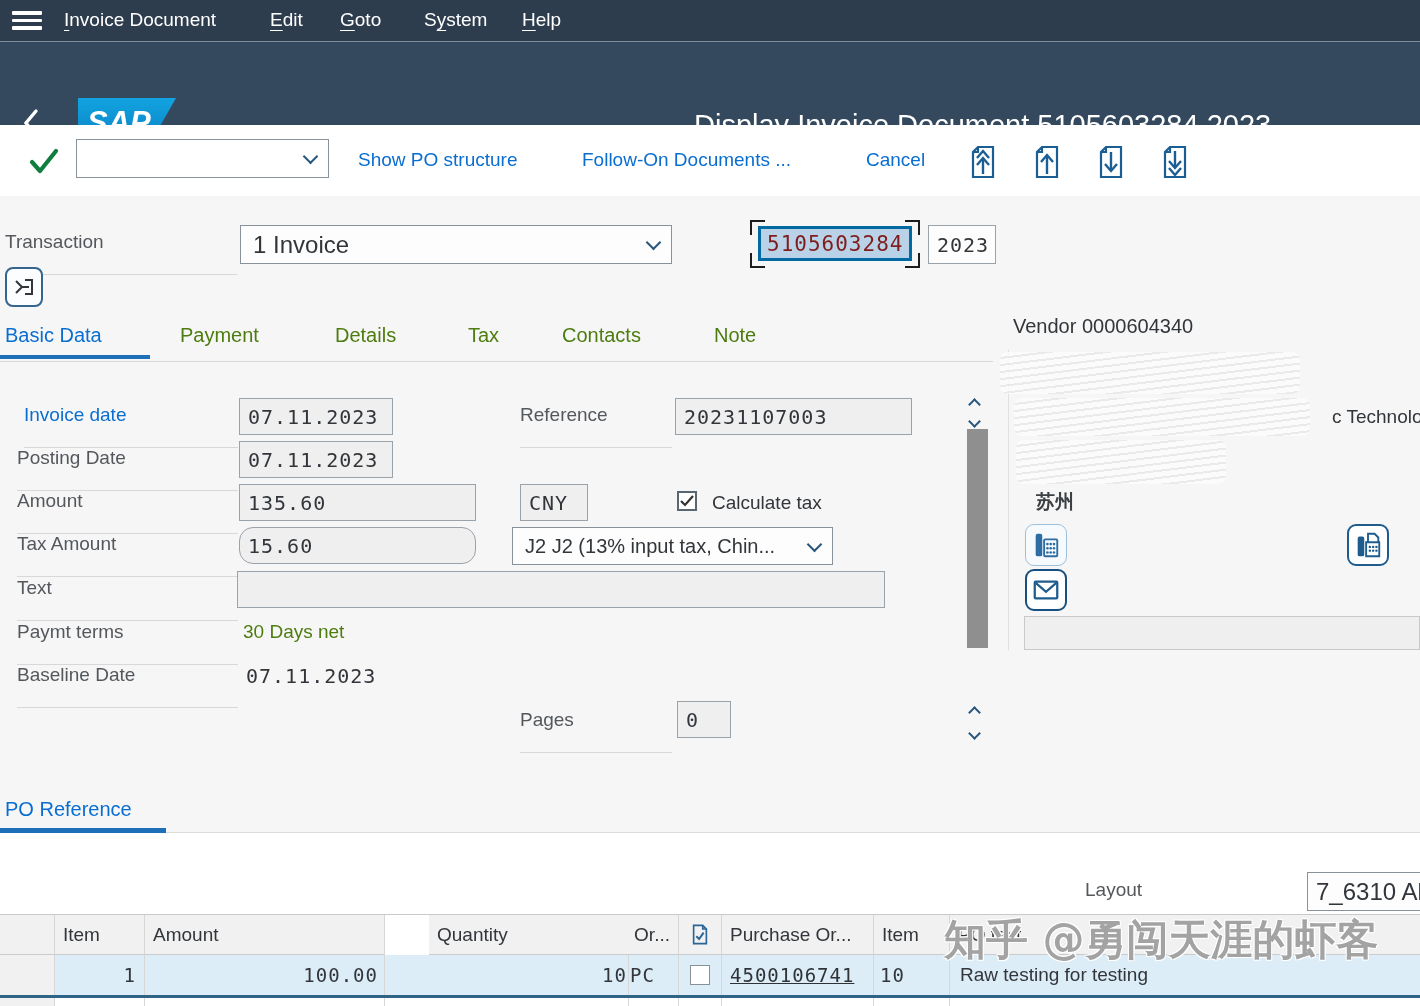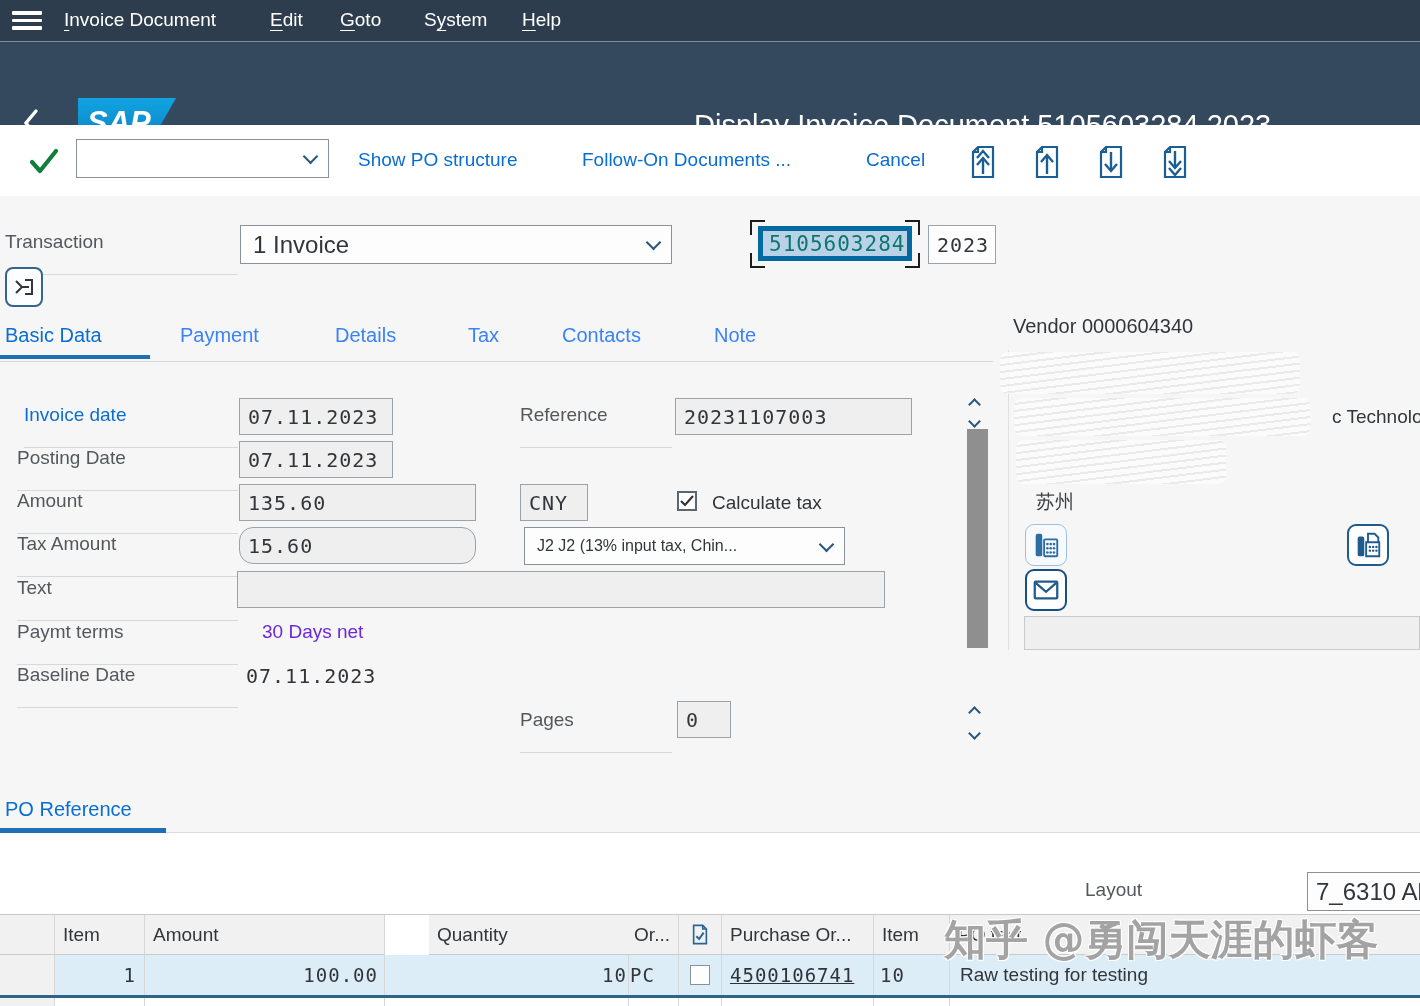--- a/index.html
+++ b/index.html
@@ -55,51 +55,51 @@
   .spin{position:absolute;width:16px;height:16px;}
 
   
   .focus-frame{position:absolute;left:750px;top:220px;width:170px;height:48px;}
   .corner{position:absolute;width:13px;height:13px;border:0 solid #1c1c1c;}
   .c-tl{left:0;top:0;border-left-width:2.5px;border-top-width:2.5px;}
   .c-tr{right:0;top:0;border-right-width:2.5px;border-top-width:2.5px;}
   .c-bl{left:0;bottom:0;border-left-width:2.5px;border-bottom-width:2.5px;}
   .c-br{right:0;bottom:0;border-right-width:2.5px;border-bottom-width:2.5px;}
   .docnum{left:8px;top:6px;width:154px;height:35px;background:#b9d2e7;border-color:#6f8396;
-          position:absolute;box-sizing:border-box;border:5px solid #0369a1;display:flex;
+          position:absolute;box-sizing:border-box;border:3px solid #0369a1;display:flex;
           align-items:center;padding:0 6px;font-family:"DejaVu Sans Mono",monospace;
-          font-size:21px;color:#0f766e;letter-spacing:1px;}
+          font-size:21px;color:#7f1d1d;letter-spacing:1px;}
   .cursor{display:inline-block;width:2px;height:24px;background:#222;margin-left:1px;}
 
   .hdr-toggle{position:absolute;left:5px;top:267px;width:38px;height:40px;border:2px solid #33658f;
               border-radius:8px;background:#fbfdff;box-sizing:border-box;display:flex;
               align-items:center;justify-content:center;}
 
   
-  .tab{position:absolute;top:324px;font-size:20px;color:#3b82f6;cursor:pointer;}
+  .tab{position:absolute;top:324px;font-size:20px;color:#4d7c0f;cursor:pointer;}
   .tab.active{color:#0a6ed1;}
   .tab-underline{position:absolute;left:0;top:355px;width:150px;height:4px;background:#1d6fb8;}
   .tab-line{position:absolute;left:0;top:361px;width:993px;height:1px;background:#d8d8d8;}
 
   
   .checkbox{position:absolute;width:20px;height:20px;background:#fff;border:2px solid #5b6770;
             box-sizing:border-box;display:flex;align-items:center;justify-content:center;}
 
   
   .thumb{position:absolute;left:967px;top:429px;width:21px;height:219px;background:#8f8f8f;}
 
   
   .vendor-title{position:absolute;left:1013px;top:315px;font-size:20px;color:#32363a;}
   .vendor-sep{position:absolute;left:1008px;top:350px;width:1px;height:300px;background:#e0e0e0;}
   .blur{position:absolute;border-radius:8px;
         background:repeating-linear-gradient(173deg,#fdfdfd 0 5px,#e9e9e9 5px 7px);
         opacity:.85;filter:blur(.6px);}
   .vendor-frag{position:absolute;left:1332px;top:406px;font-size:19px;color:#32363a;white-space:nowrap;}
   .vendor-city{position:absolute;left:1036px;top:489px;font-size:19px;color:#3c4043;
-               font-family:"DejaVu Sans",sans-serif;}
+               font-family:"DejaVu Sans",sans-serif;font-weight:bold;}
   .ico-btn{position:absolute;width:42px;height:42px;border-radius:9px;background:#fff;
            box-sizing:border-box;display:flex;align-items:center;justify-content:center;}
 
   
   .po-title{position:absolute;left:5px;top:798px;font-size:20px;color:#0a6ed1;}
   .po-underline{position:absolute;left:0;top:828px;width:166px;height:5px;background:#1d6fb8;}
   .po-line{position:absolute;left:0;top:832px;width:1420px;height:1px;background:#dcdcdc;}
 
   
   .tbl-topline{position:absolute;left:0;top:914px;width:1420px;height:1px;background:#c9c9c9;}
@@ -225,37 +225,37 @@
   <div class="lbl underlined" style="left:17px;top:490px;width:221px;">Amount</div>
   <div class="fld" style="left:239px;top:484px;width:237px;">135.60</div>
 
   <div class="lbl underlined" style="left:17px;top:533px;width:221px;">Tax Amount</div>
   <div class="fld" style="left:239px;top:527px;width:237px;border-radius:14px;">15.60</div>
 
   <div class="lbl underlined" style="left:17px;top:577px;width:221px;">Text</div>
   <div class="fld" style="left:237px;top:571px;width:648px;"></div>
 
   <div class="lbl underlined" style="left:17px;top:621px;width:221px;">Paymt terms</div>
-  <div class="lbl" style="left:262px;top:621px;color:#6d28d9;">30 Days net</div>
+  <div class="lbl" style="left:243px;top:621px;color:#4d7c0f;">30 Days net</div>
 
   <div class="lbl underlined" style="left:17px;top:664px;width:221px;">Baseline Date</div>
   <div class="lbl mono" style="left:246px;top:664px;color:#32363a;font-size:20px;letter-spacing:1px;">07.11.2023</div>
 
   <div class="lbl underlined" style="left:520px;top:404px;width:152px;">Reference</div>
   <div class="fld" style="left:675px;top:398px;width:237px;">20231107003</div>
 
   <div class="fld" style="left:520px;top:484px;width:68px;">CNY</div>
   <div class="checkbox" style="left:677px;top:491px;">
     <svg width="14" height="12" viewBox="0 0 14 12">
       <path d="M1 6 L5 10 L13 1" fill="none" stroke="#2f3338" stroke-width="2.2"></path>
     </svg>
   </div>
   <div class="lbl" style="left:712px;top:492px;color:#32363a;">Calculate tax</div>
 
-  <div class="sel" style="left:524px;top:527px;width:321px;height:38px;font-size:16px;">
+  <div class="sel" style="left:512px;top:527px;width:321px;height:38px;font-size:20px;">
     <span style="overflow:hidden;white-space:nowrap;">J2 J2 (13% input tax, Chin...</span>
     <span class="chev"></span>
   </div>
 
   <div class="lbl underlined" style="left:520px;top:709px;width:152px;">Pages</div>
   <div class="fld" style="left:677px;top:701px;width:54px;">0</div>
 
   <span class="spin" style="left:970px;top:395px;"><span class="chev up small"></span></span>
   <span class="spin" style="left:970px;top:412px;"><span class="chev small"></span></span>
   <div class="thumb"></div>

